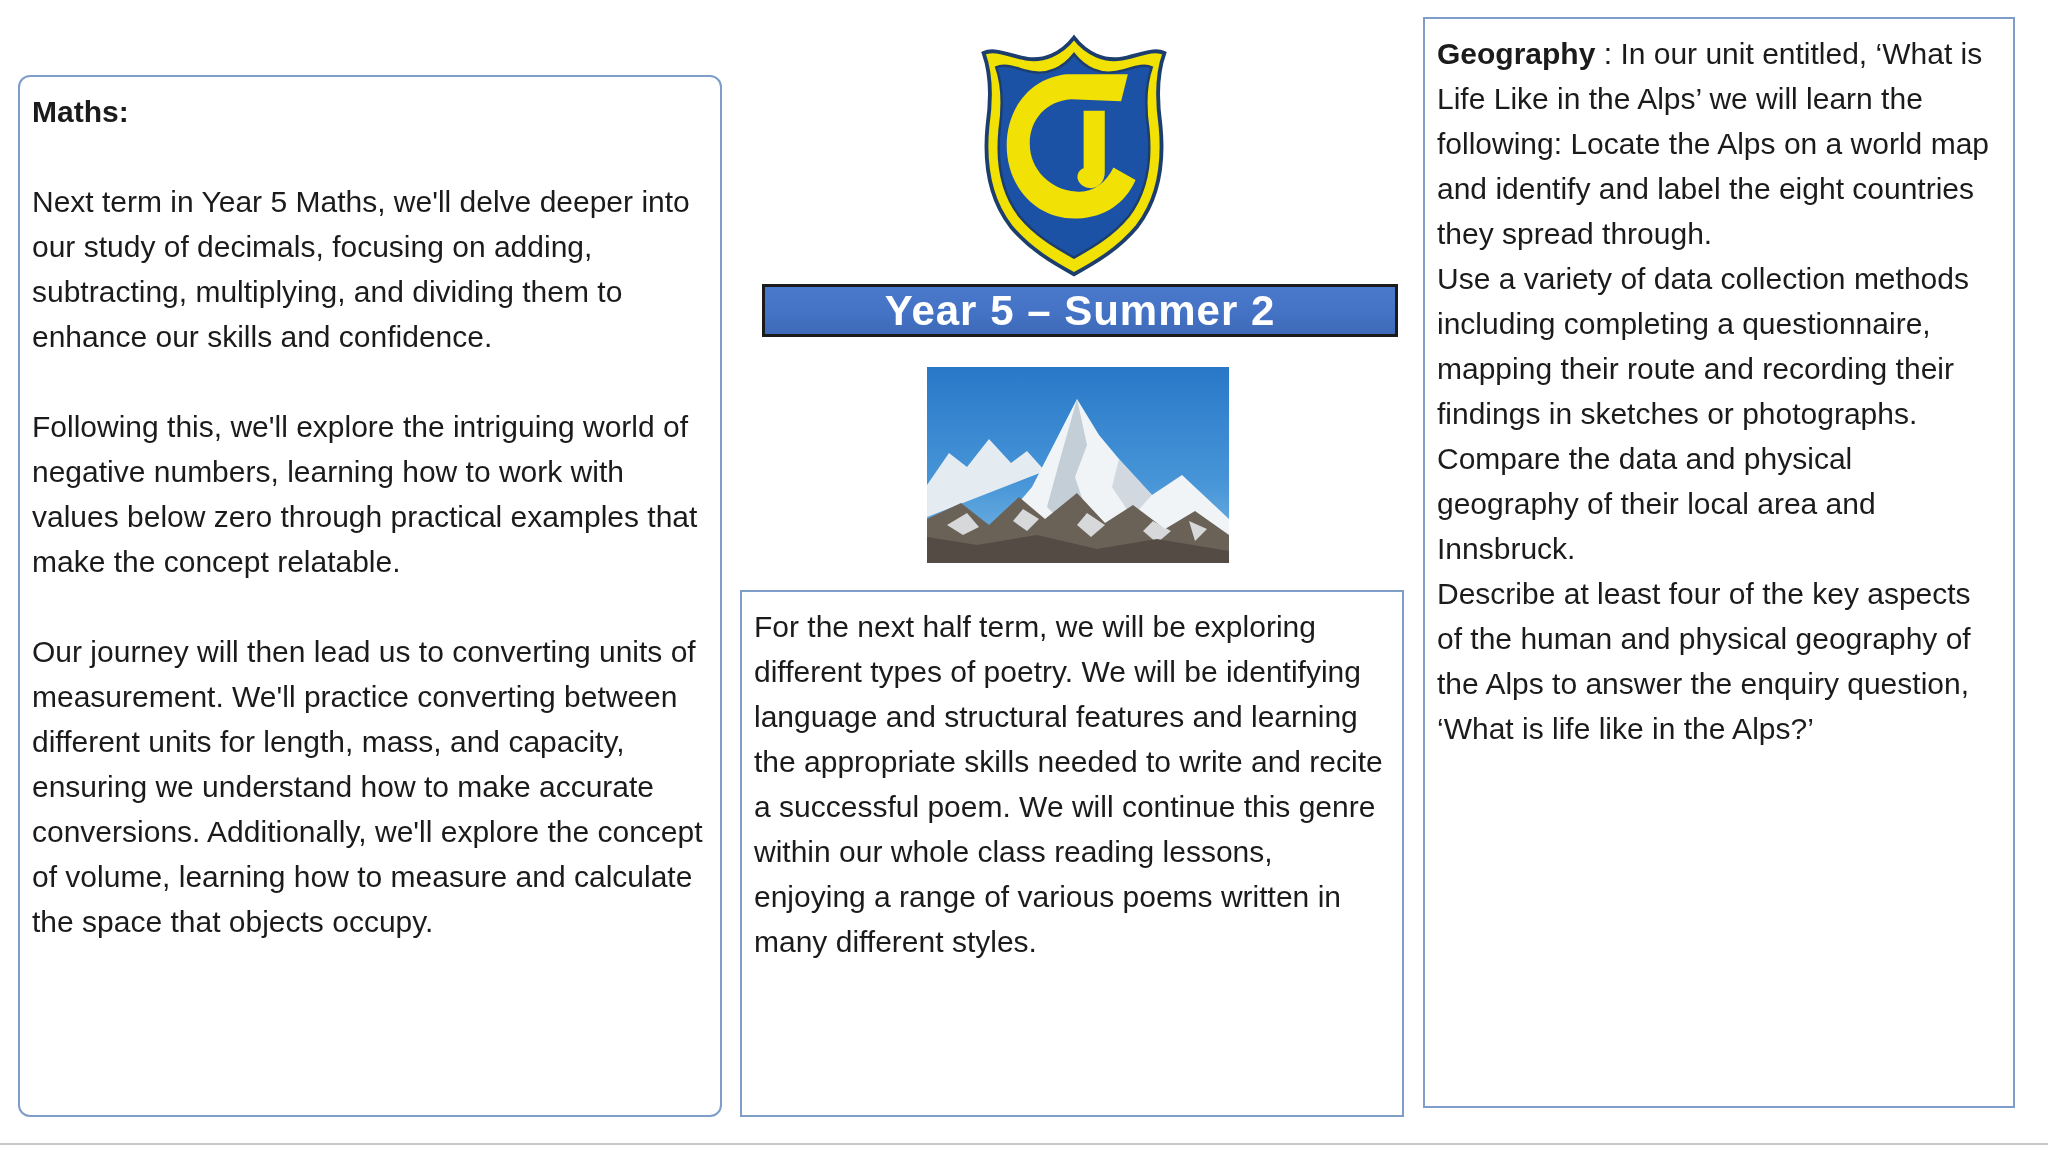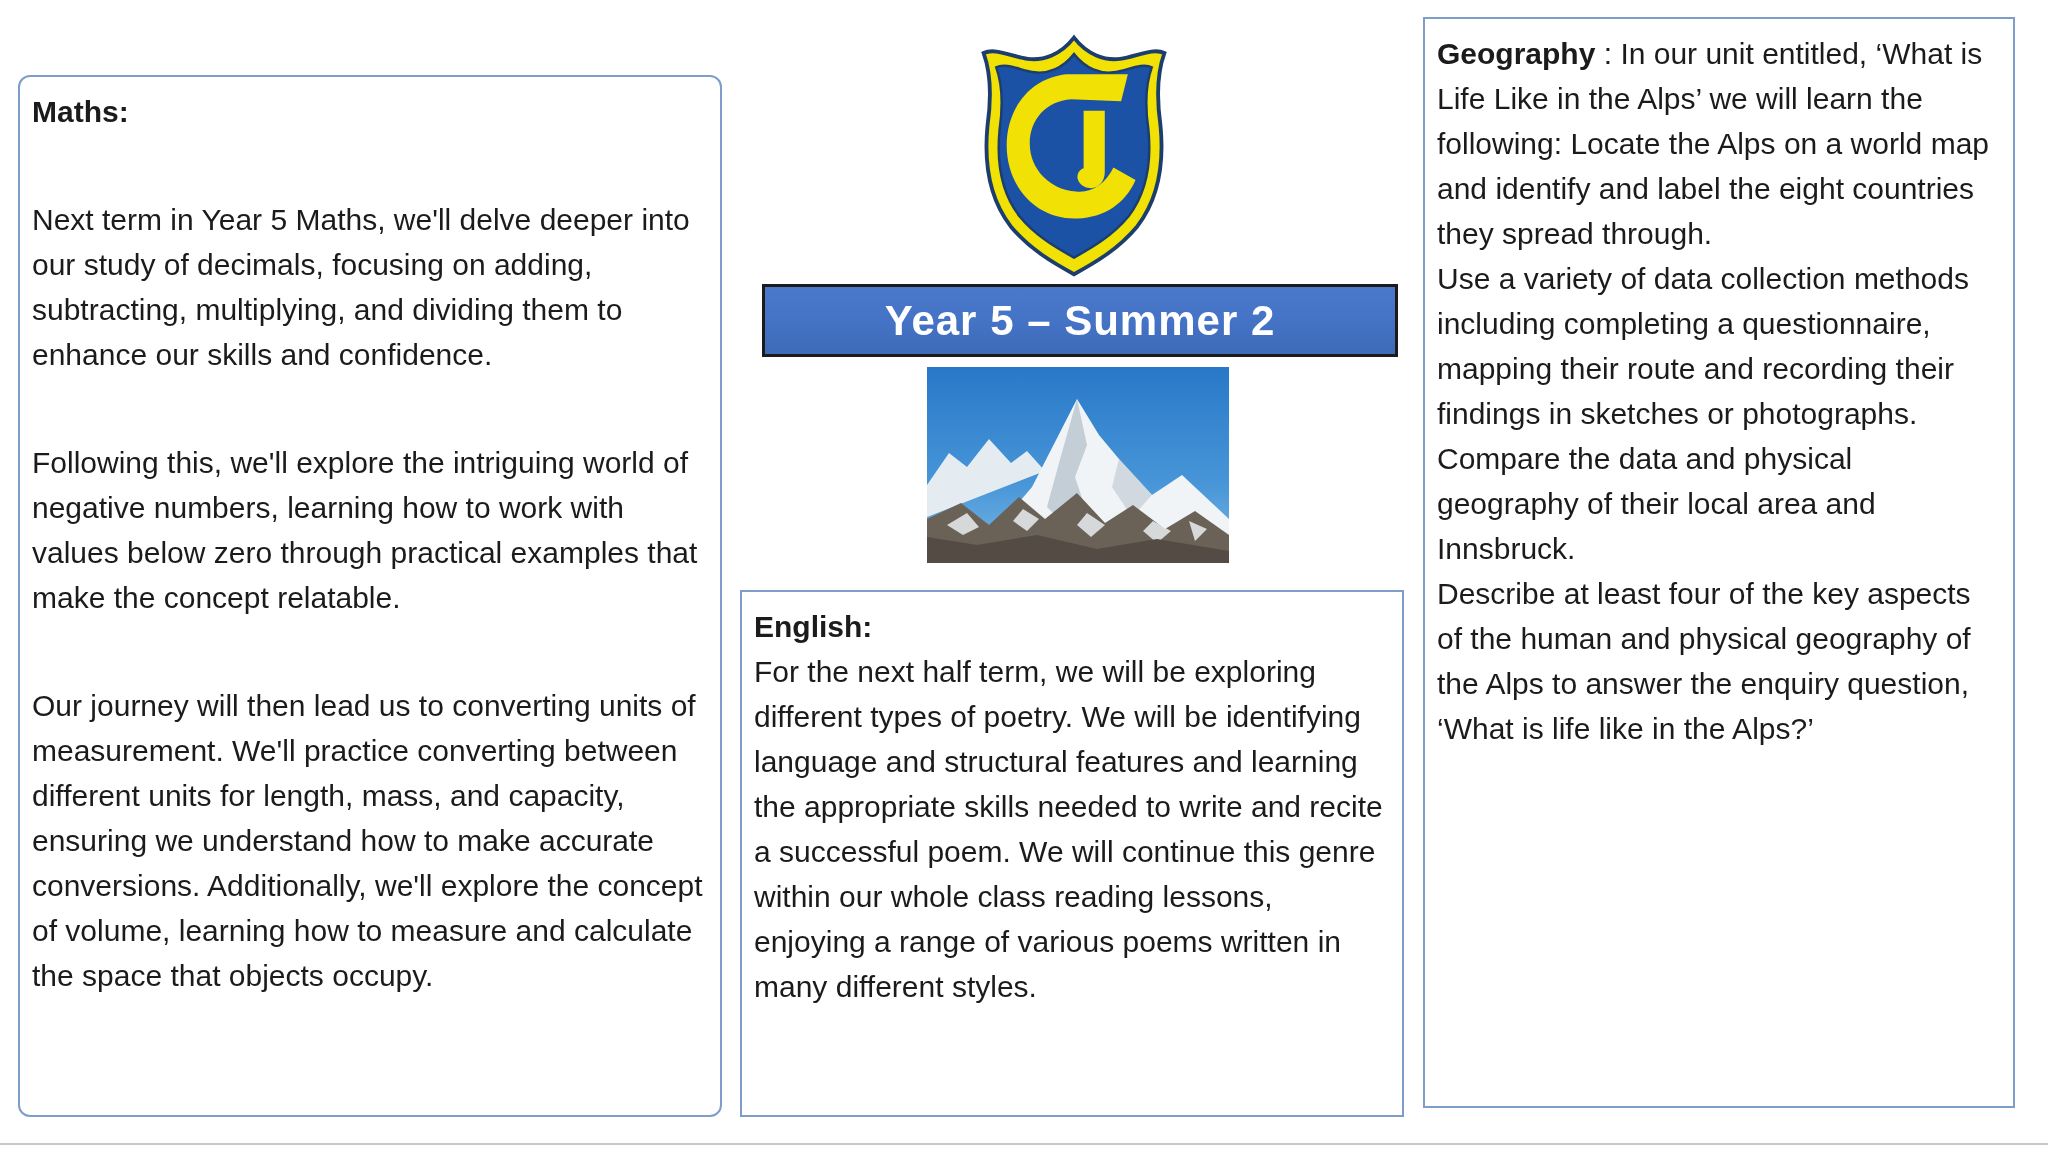--- a/index.html
+++ b/index.html
@@ -8,25 +8,25 @@
     font-family:"Liberation Sans","DejaVu Sans",sans-serif;color:#1b1b1b;
   }
   .textbox{
     position:absolute;border:2px solid #7f9dc9;background:#ffffff;
     padding:12px 12px;box-sizing:border-box;
     font-size:30px;line-height:45px;
   }
   .textbox p{margin:0;}
   .box-heading{font-weight:bold;}
   .box-maths{left:18px;top:75px;width:704px;height:1042px;border-radius:12px;}
-  .box-maths p + p{margin-top:63px;}
+  .box-maths p + p{margin-top:45px;}
   .box-english{left:740px;top:590px;width:664px;height:527px;}
   .box-geography{left:1423px;top:17px;width:592px;height:1091px;}
   .banner{
-    position:absolute;left:762px;top:284px;width:636px;height:73px;box-sizing:border-box;
+    position:absolute;left:762px;top:284px;width:636px;height:53px;box-sizing:border-box;
     background:linear-gradient(180deg,#4a79cb 0%,#4472c4 55%,#3e6ab8 100%);
     border:3px solid #1b1b1b;
     display:flex;align-items:center;justify-content:center;
     color:#ffffff;font-weight:bold;font-size:42px;letter-spacing:1px;
   }
   .crest{position:absolute;left:966px;top:30px;width:216px;height:250px;}
   .photo{position:absolute;left:927px;top:367px;width:302px;height:196px;}
   .slide-edge{position:absolute;left:0;top:1143px;width:2048px;height:2px;background:#c9c9c9;}
 </style>
 </head>
@@ -64,21 +64,20 @@
     <path d="M0,118 L22,86 L40,100 L62,72 L84,96 L100,84 L118,104 L0,150 Z" fill="#e4ebf1"></path>
     <path d="M40,196 L105,120 L150,32 L172,68 L192,92 L225,128 L255,108 L302,152 L302,196 Z" fill="#f0f4f7"></path>
     <path d="M150,32 L160,78 L148,110 L158,140 L140,160 L120,140 L132,96 Z" fill="#b9c4cd" opacity="0.8"></path>
     <path d="M192,92 L225,128 L205,150 L185,120 Z" fill="#c3ccd4" opacity="0.7"></path>
     <path d="M0,196 L0,152 L34,136 L62,158 L92,130 L118,152 L150,126 L178,156 L206,138 L238,162 L268,144 L302,168 L302,196 Z" fill="#6a6157"></path>
     <path d="M20,158 L40,146 L52,160 L36,168 Z M96,142 L112,152 L100,164 L86,154 Z M160,146 L178,158 L164,170 L150,158 Z M226,154 L244,164 L230,176 L216,164 Z M262,154 L280,162 L268,174 Z" fill="#e9edf0" opacity="0.85"></path>
     <path d="M0,196 L0,170 L50,178 L110,168 L170,182 L230,172 L302,184 L302,196 Z" fill="#544c44"></path>
   </svg>
 
   <div class="textbox box-english">
-    <p class="box-heading">English:</p>
     <p>For the next half term, we will be exploring different types of poetry. We will be identifying language and structural features and learning the appropriate skills needed to write and recite a successful poem. We will continue this genre within our whole class reading lessons, enjoying a range of various poems written in many different styles.</p>
   </div>
 
   <div class="textbox box-geography">
     <p><strong>Geography</strong><span> : In our unit entitled, ‘What is Life Like in the Alps’ we will learn the following: Locate the Alps on a world map and identify and label the eight countries they spread through.</span></p>
     <p>Use a variety of data collection methods including completing a questionnaire, mapping their route and recording their findings in sketches or photographs.</p>
     <p>Compare the data and physical geography of their local area and Innsbruck.</p>
     <p>Describe at least four of the key aspects of the human and physical geography of the Alps to answer the enquiry question, ‘What is life like in the Alps?’</p>
   </div>
 

